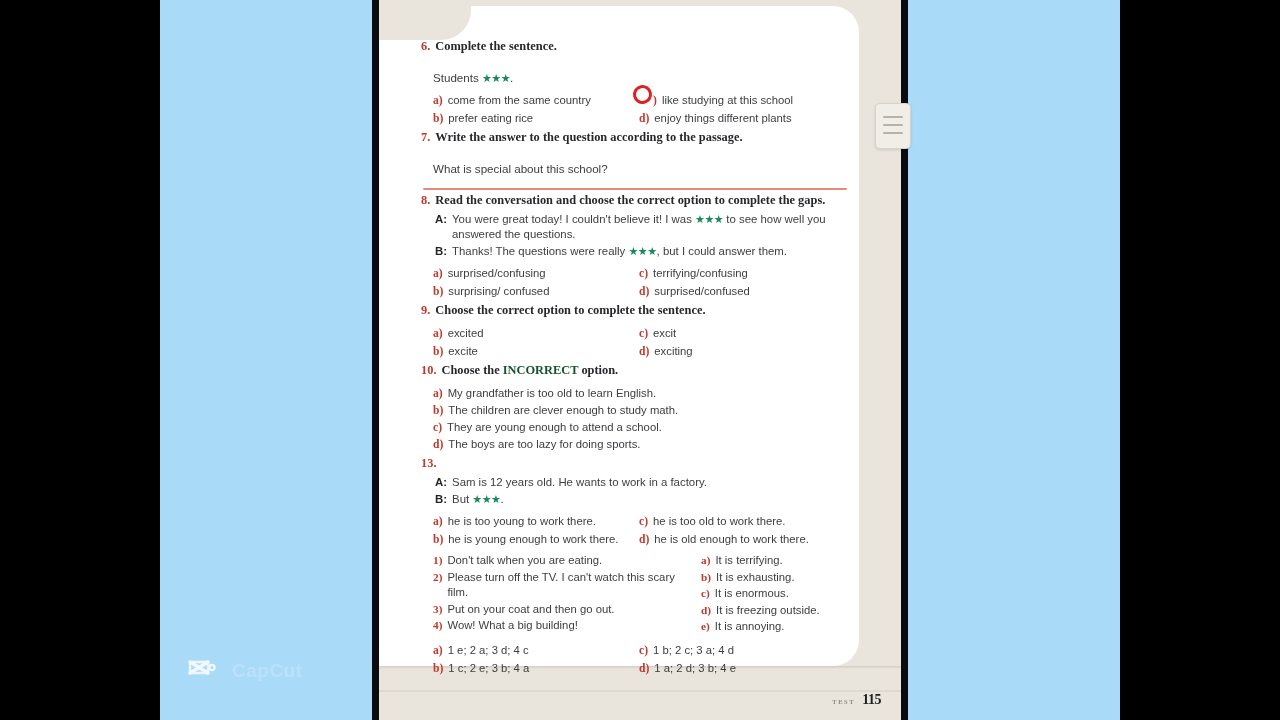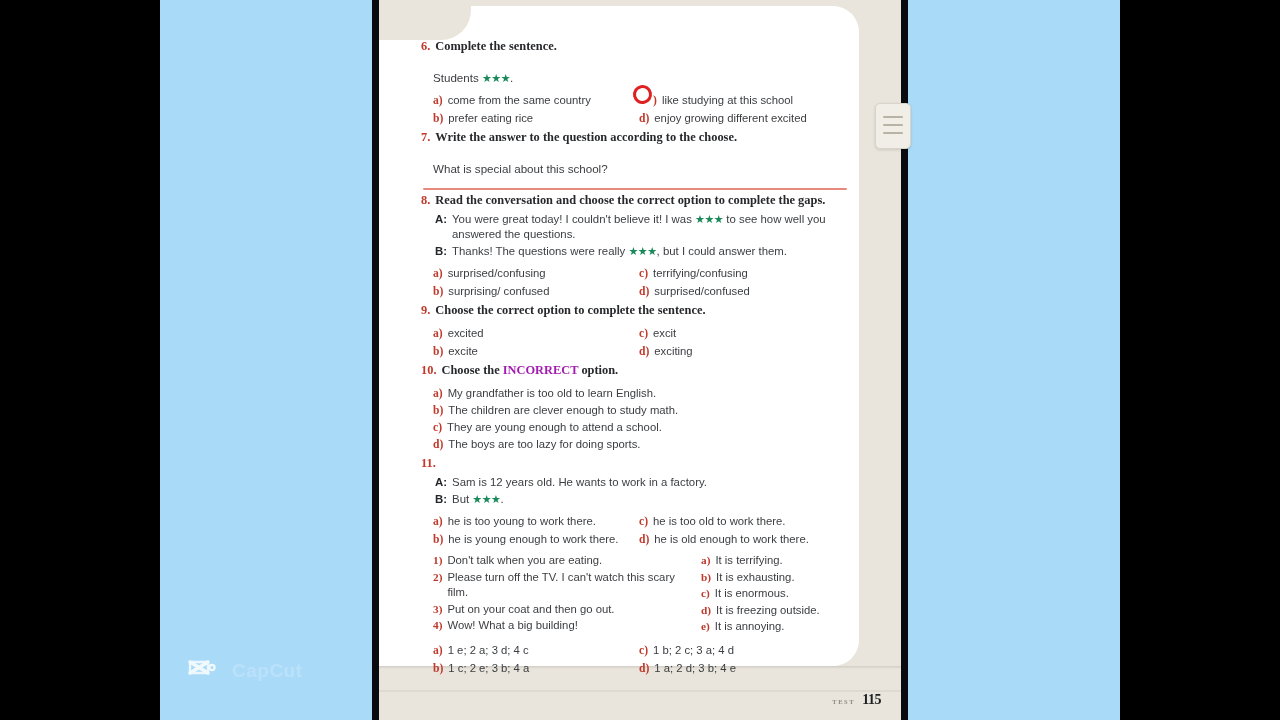--- a/index.html
+++ b/index.html
@@ -70,21 +70,21 @@
 
   .q{margin-bottom:2px;}
   .q-head{
     font-family:"Liberation Serif", serif;
     font-weight:bold;font-size:12.4px;line-height:17px;
     color:#26282b;
     display:flex;gap:5px;align-items:baseline;
   }
   .q-num{color:#c0392b;font-weight:bold;white-space:nowrap;}
   .q-title{color:#26282b;}
-  .kw-red{color:#a21caf;}
+  .kw-red{color:#14532d;}
 
   .stem{
     font-size:11.6px;line-height:16px;color:#3b3d40;
     margin:15px 0 3px 12px;
   }
   .stars{color:#1b8a5a;letter-spacing:-0.5px;font-size:11px;}
 
   .dlg{margin:3px 0 0 14px;font-size:11.4px;line-height:15.5px;color:#3b3d40;}
   .dlg-row{display:flex;gap:5px;margin-bottom:1px;}
   .dlg-spk{font-weight:bold;color:#24262a;}
@@ -181,28 +181,28 @@
               <span class="circle-wrap"><span class="annot-circle"></span><span class="opt-let">c)</span></span>
               <span class="opt-let">)</span>
               <span class="opt-txt">like studying at this school</span>
             </div>
             <div class="opt">
               <span class="opt-let">b)</span>
               <span class="opt-txt">prefer eating rice</span>
             </div>
             <div class="opt">
               <span class="opt-let">d)</span>
-              <span class="opt-txt">enjoy growing different excited</span>
+              <span class="opt-txt">enjoy things different plants</span>
             </div>
           </div>
         </div>
         <div class="q">
           <div class="q-head">
             <span class="q-num">7.</span>
-            <span class="q-title">Write the answer to the question according to the choose.</span>
+            <span class="q-title">Write the answer to the question according to the passage.</span>
           </div>
           <div class="stem">What is special about this school?</div>
           <div class="rule"></div>
         </div>
         <div class="q">
           <div class="q-head">
             <span class="q-num">8.</span>
             <span class="q-title">Read the conversation and choose the correct option to complete the gaps.</span>
           </div>
           <div class="dlg">
@@ -277,21 +277,21 @@
               <span class="opt-txt">They are young enough to attend a school.</span>
             </div>
             <div class="opt">
               <span class="opt-let">d)</span>
               <span class="opt-txt">The boys are too lazy for doing sports.</span>
             </div>
           </div>
         </div>
         <div class="q">
           <div class="q-head">
-            <span class="q-num">11.</span>
+            <span class="q-num">13.</span>
           </div>
           <div class="dlg">
             <div class="dlg-row">
               <span class="dlg-spk">A:</span>
               <span class="dlg-txt">Sam is 12 years old. He wants to work in a factory.</span>
             </div>
             <div class="dlg-row">
               <span class="dlg-spk">B:</span>
               <span class="dlg-txt">But <span class="stars">★★★</span>.</span>
             </div>

